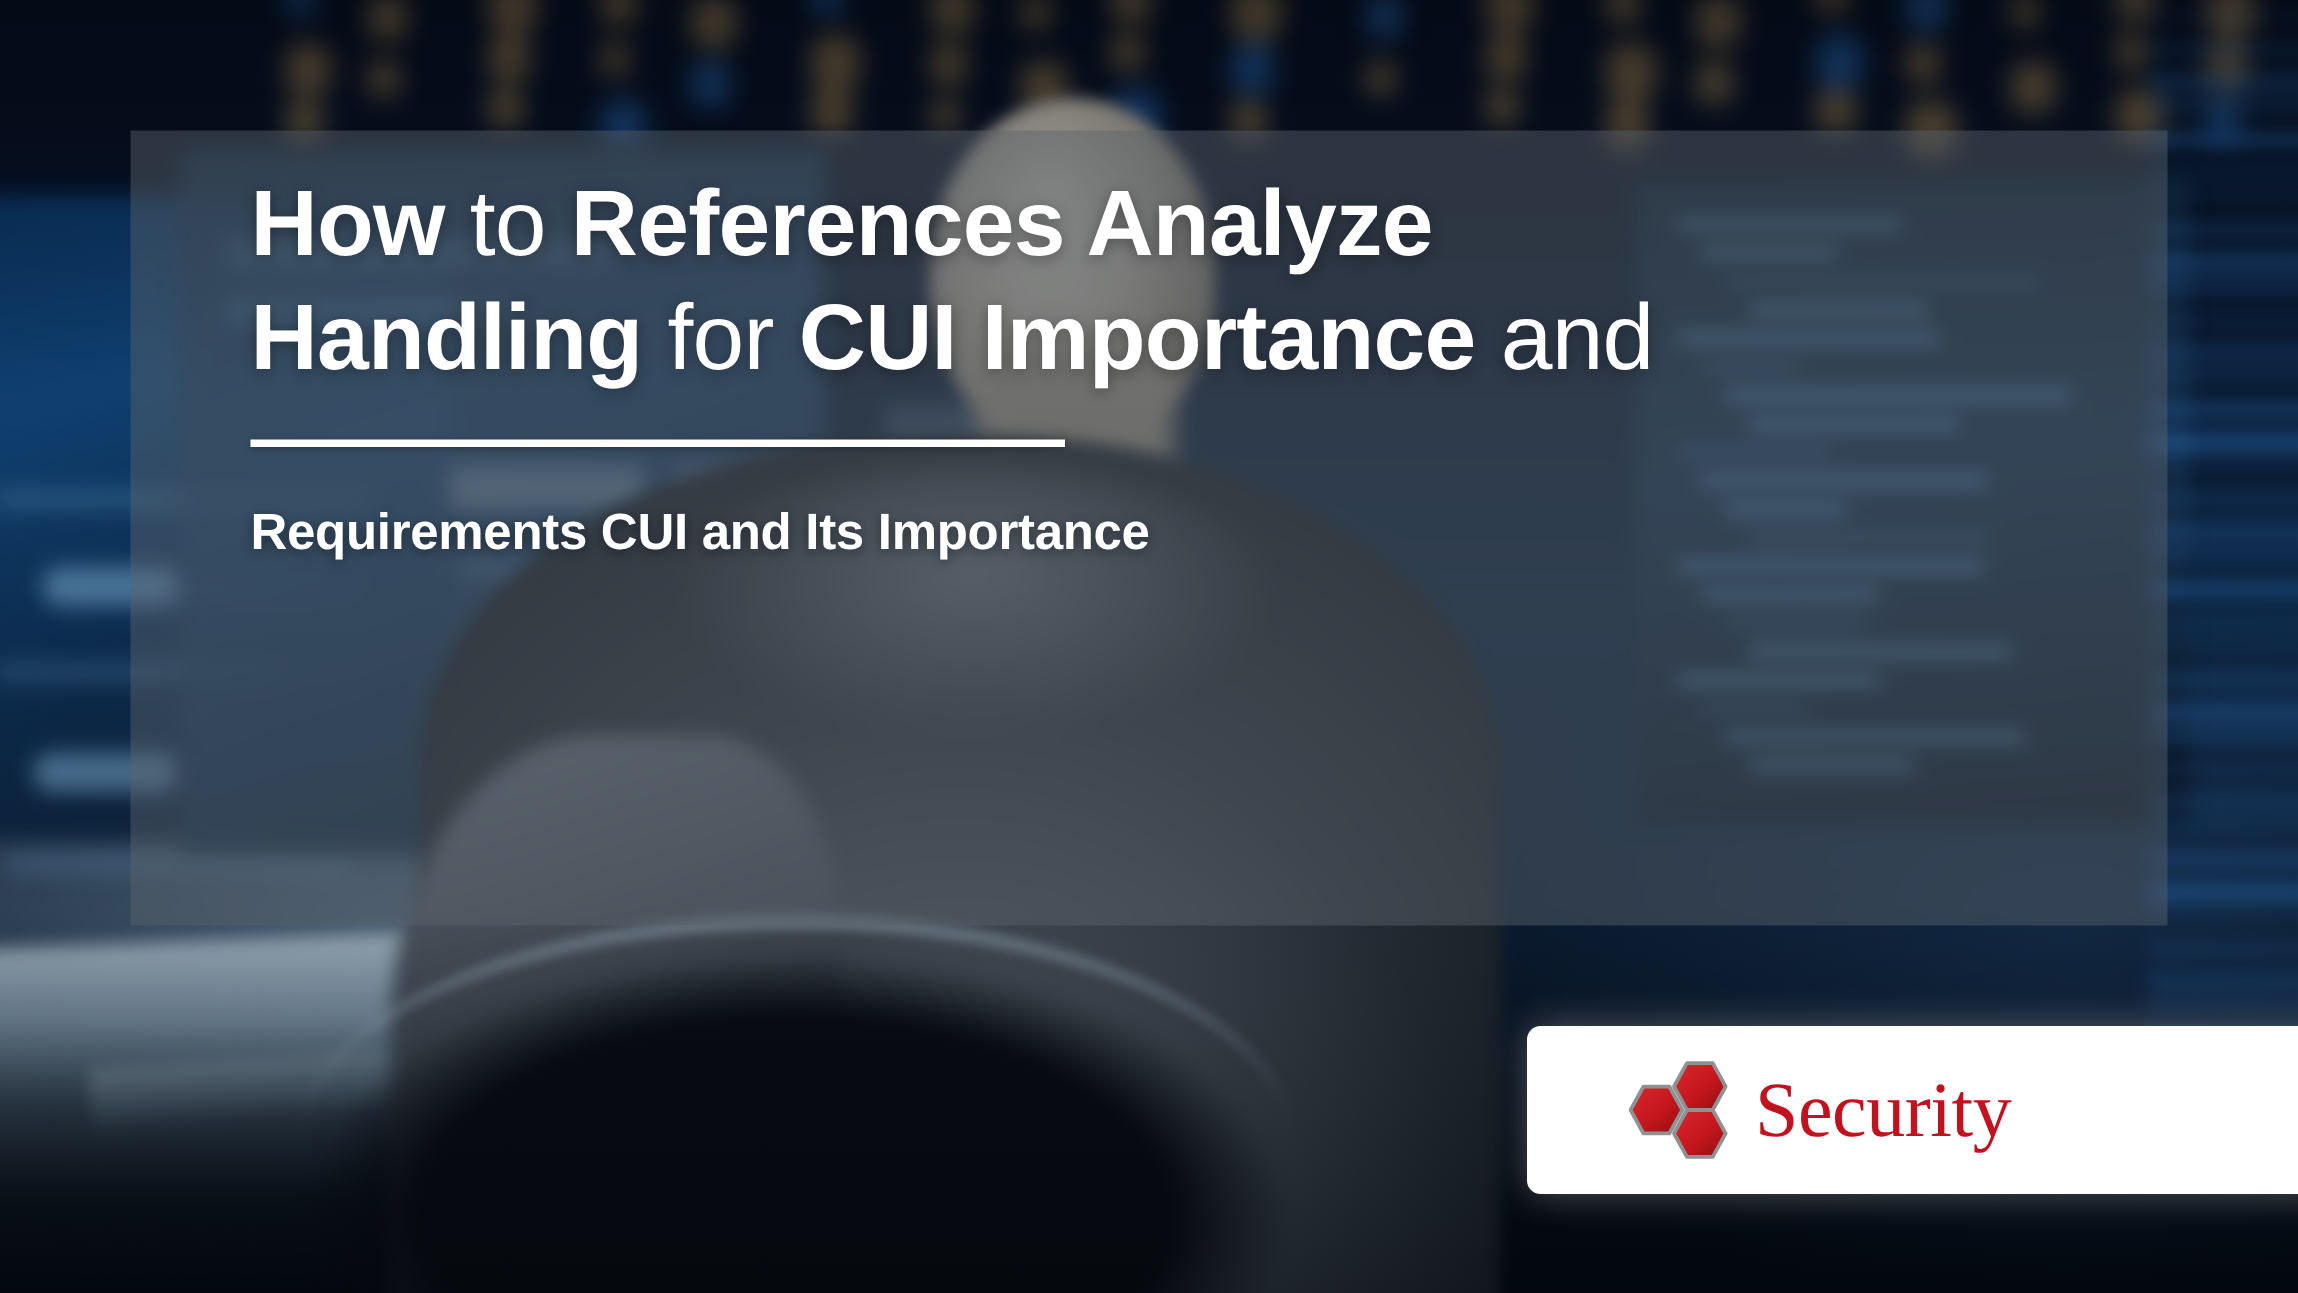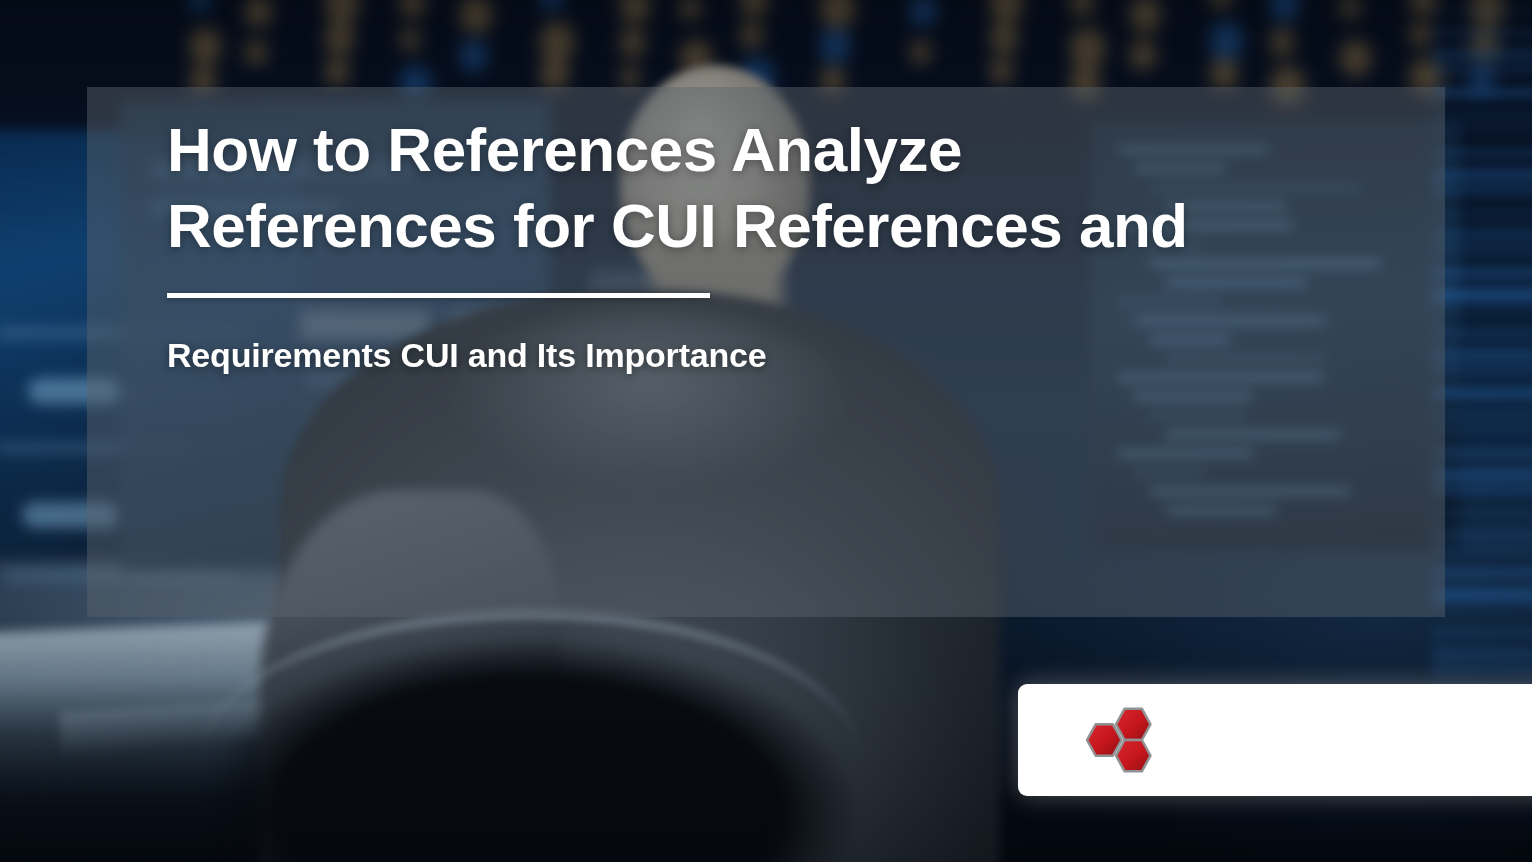--- a/index.html
+++ b/index.html
@@ -137,21 +137,21 @@
 
   .headline{
     color:#ffffff;
     font-size:62px;
     line-height:1.23;
     letter-spacing:-.5px;
     font-weight:400;
     text-shadow:0 2px 10px rgba(0,0,0,.35);
   }
   .headline b{ font-weight:700; }
-  .headline .lt{ font-weight:700; }
+  .headline .lt{ font-weight:400; }
 
   .rule{
     margin-top:28px;
     width:543px; height:5px;
     background:#ffffff;
     box-shadow:0 1px 5px rgba(0,0,0,.3);
   }
 
   .subhead{
     margin-top:38px;
@@ -348,21 +348,21 @@
 
     <div class="photo-grade"></div>
   </div>
 
   <div class="overlay-panel"></div>
 
   <div class="text-block">
 
     <div class="headline">
       <div><b>How </b><span class="lt">to </span><b>References Analyze</b></div>
-      <div><b>References </b><span class="lt">for </span><b>CUI References </b><span class="lt">and</span></div>
+      <div><b>Handling </b><span class="lt">for </span><b>CUI Importance </b><span class="lt">and</span></div>
     </div>
 
     <div class="rule"></div>
 
     <div class="subhead">Requirements CUI and Its Importance</div>
   </div>
 
   <div class="logo-card">
 
     <svg class="logo-mark" viewBox="0 0 100 92" xmlns="http://www.w3.org/2000/svg">
@@ -375,16 +375,17 @@
       </defs>
 
       <polygon points="24,26 46,26 57,46 46,66 24,66 13,46" fill="url(#hexg)" stroke="#8f9193" stroke-width="3.2" stroke-linejoin="round"></polygon>
 
       <polygon points="61,6 83,6 94,26 83,46 61,46 50,26" fill="url(#hexg)" stroke="#8f9193" stroke-width="3.2" stroke-linejoin="round"></polygon>
 
       <polygon points="61,46 83,46 94,66 83,86 61,86 50,66" fill="url(#hexg)" stroke="#8f9193" stroke-width="3.2" stroke-linejoin="round"></polygon>
     </svg>
 
     <div class="logo-word">
+      <span class="logo-sec">Security</span>
     </div>
   </div>
 
 </div>
 
 </body></html>

